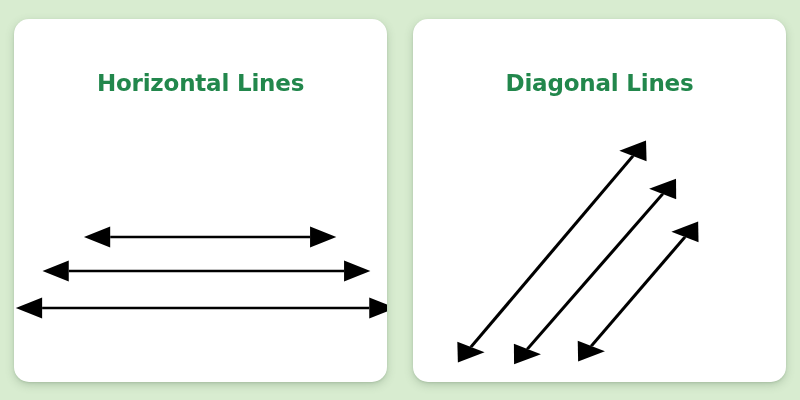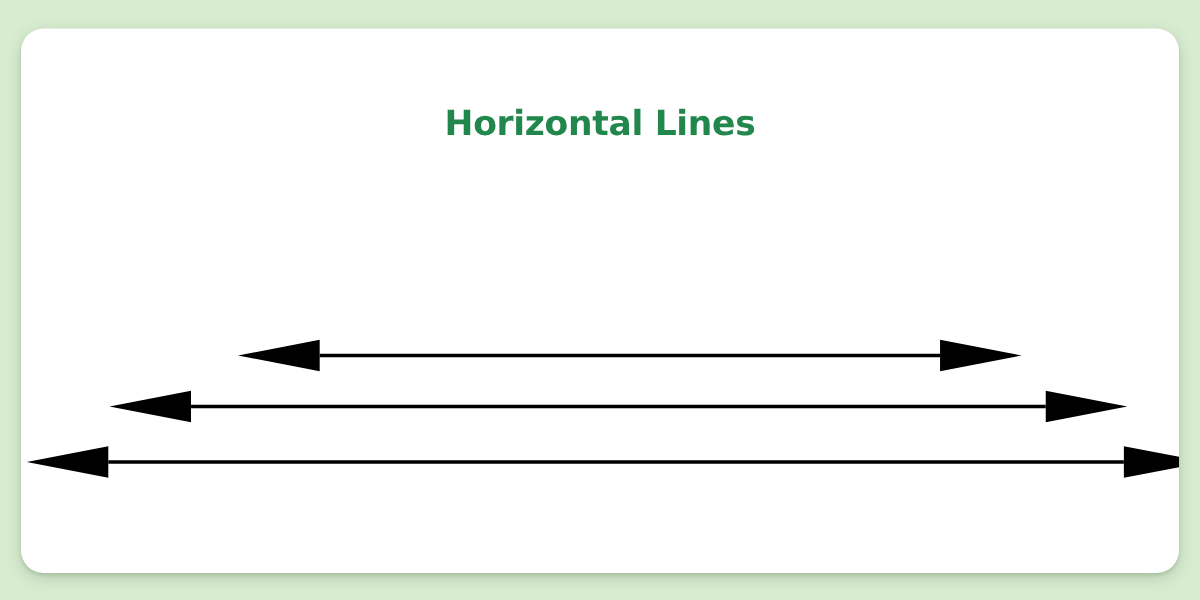--- a/index.html
+++ b/index.html
@@ -85,14 +85,32 @@
       </defs>
       <g>
         <line class="arrow-line" marker-start="url(#h-start)" marker-end="url(#h-end)" x1="65" y1="218" x2="200" y2="218" stroke="#000000"></line>
         <line class="arrow-line" marker-start="url(#h-start)" marker-end="url(#h-end)" x1="37" y1="252" x2="223" y2="252" stroke="#000000"></line>
         <line class="arrow-line" marker-start="url(#h-start)" marker-end="url(#h-end)" x1="19" y1="289" x2="240" y2="289" stroke="#000000"></line>
       </g>
     </svg>
   </div>
 
 
+  <div class="card">
+    <div class="card-title">Diagonal Lines</div>
+    <svg class="card-canvas" viewBox="0 0 251 363" preserveAspectRatio="none">
+      <defs>
+        <marker id="d-start" markerWidth="9" markerHeight="9" refX="7.6" refY="4.5" orient="auto" markerUnits="strokeWidth">
+          <path d="M 7.6 0.1 L 7.6 8.9 L 0.2 4.5 Z" fill="#000"></path>
+        </marker>
+        <marker id="d-end" markerWidth="9" markerHeight="9" refX="1.4" refY="4.5" orient="auto" markerUnits="strokeWidth">
+          <path d="M 1.4 0.1 L 1.4 8.9 L 8.8 4.5 Z" fill="#000"></path>
+        </marker>
+      </defs>
+      <g>
+        <line class="arrow-line" marker-start="url(#d-start)" marker-end="url(#d-end)" x1="39" y1="328" x2="148" y2="137" stroke="#000000"></line>
+        <line class="arrow-line" marker-start="url(#d-start)" marker-end="url(#d-end)" x1="77" y1="330" x2="168" y2="175" stroke="#000000"></line>
+        <line class="arrow-line" marker-start="url(#d-start)" marker-end="url(#d-end)" x1="120" y1="327" x2="183" y2="218" stroke="#000000"></line>
+      </g>
+    </svg>
+  </div>
 
 </div>
 
 </body></html>

